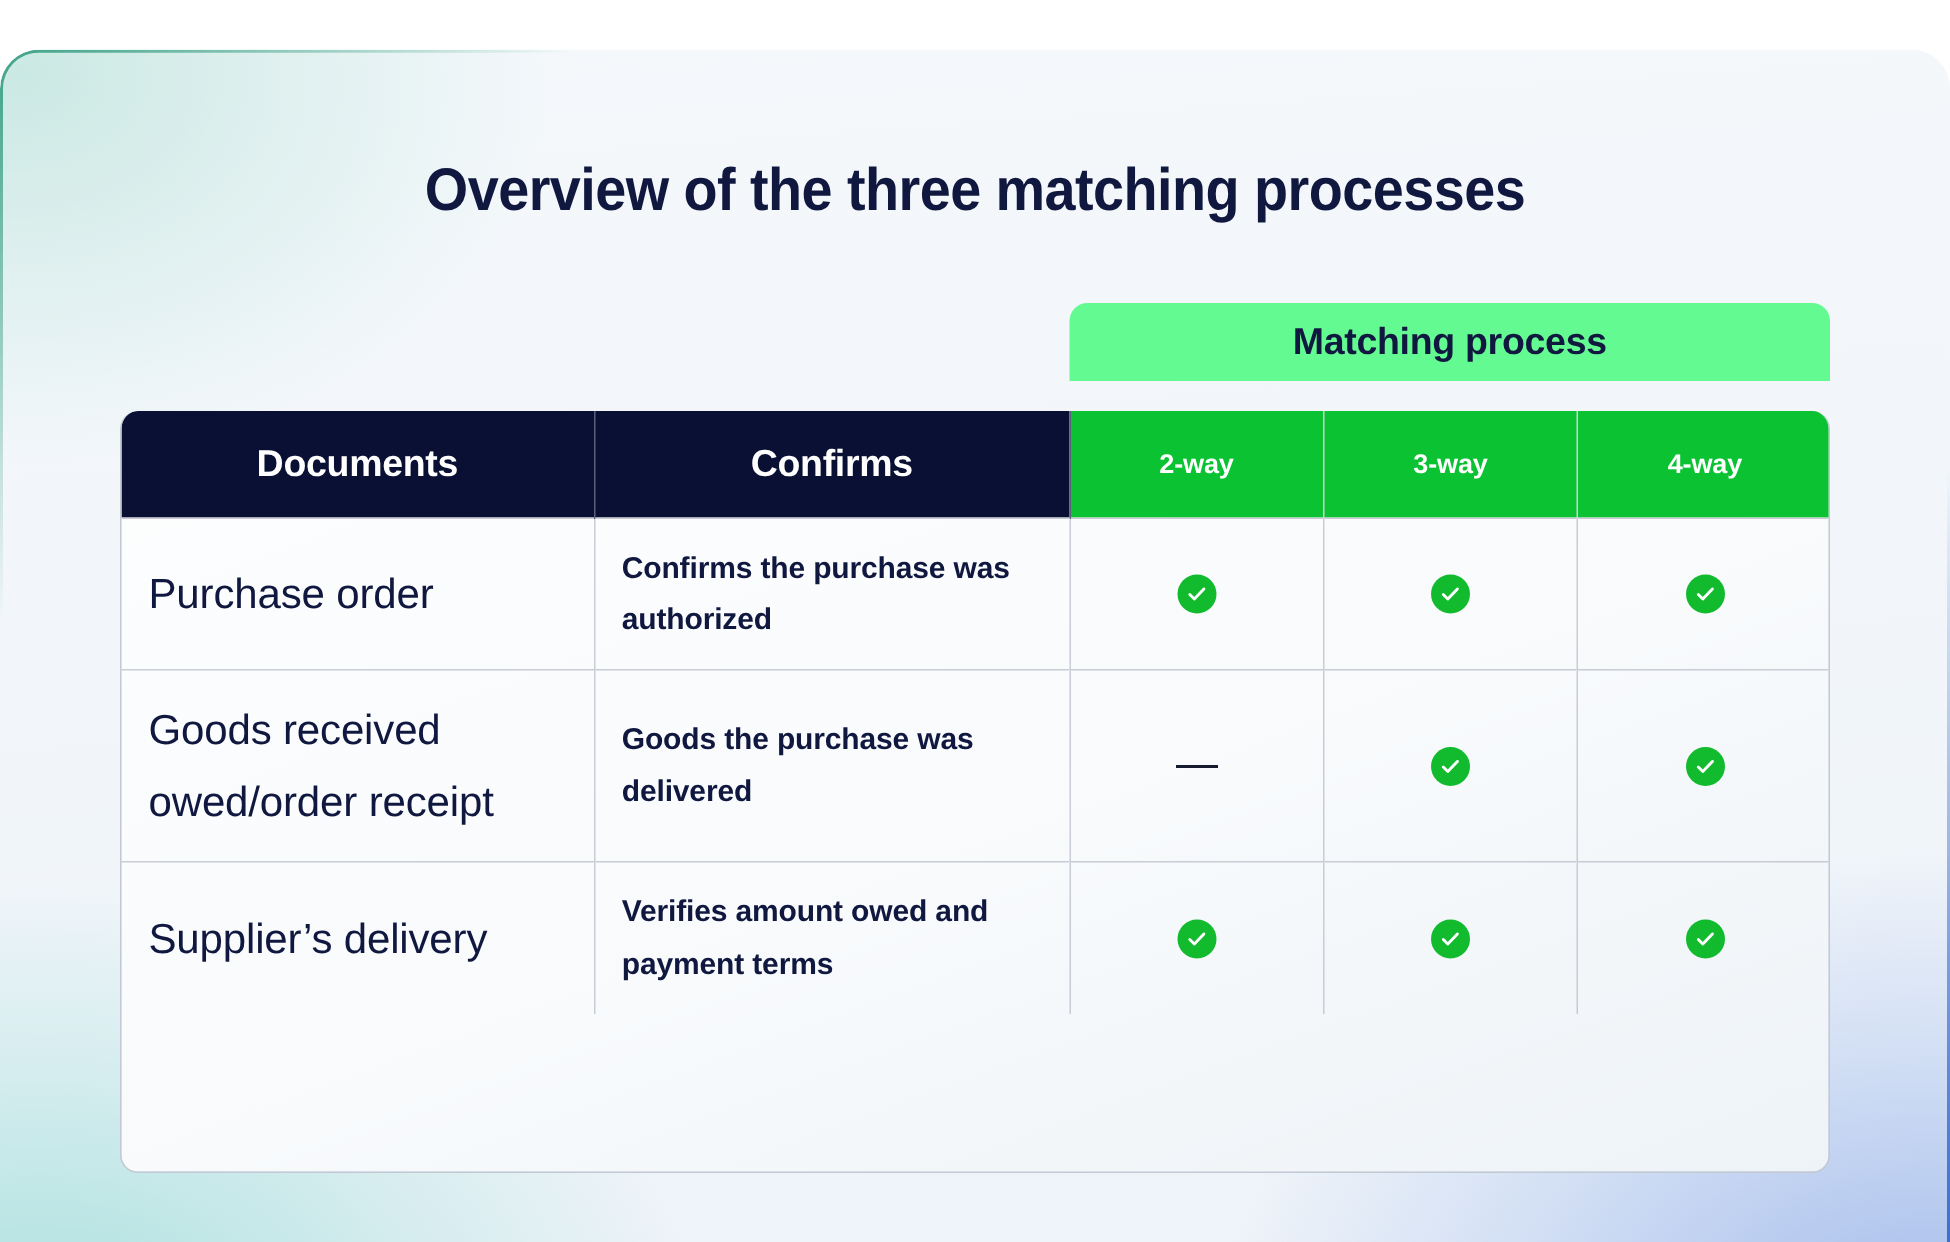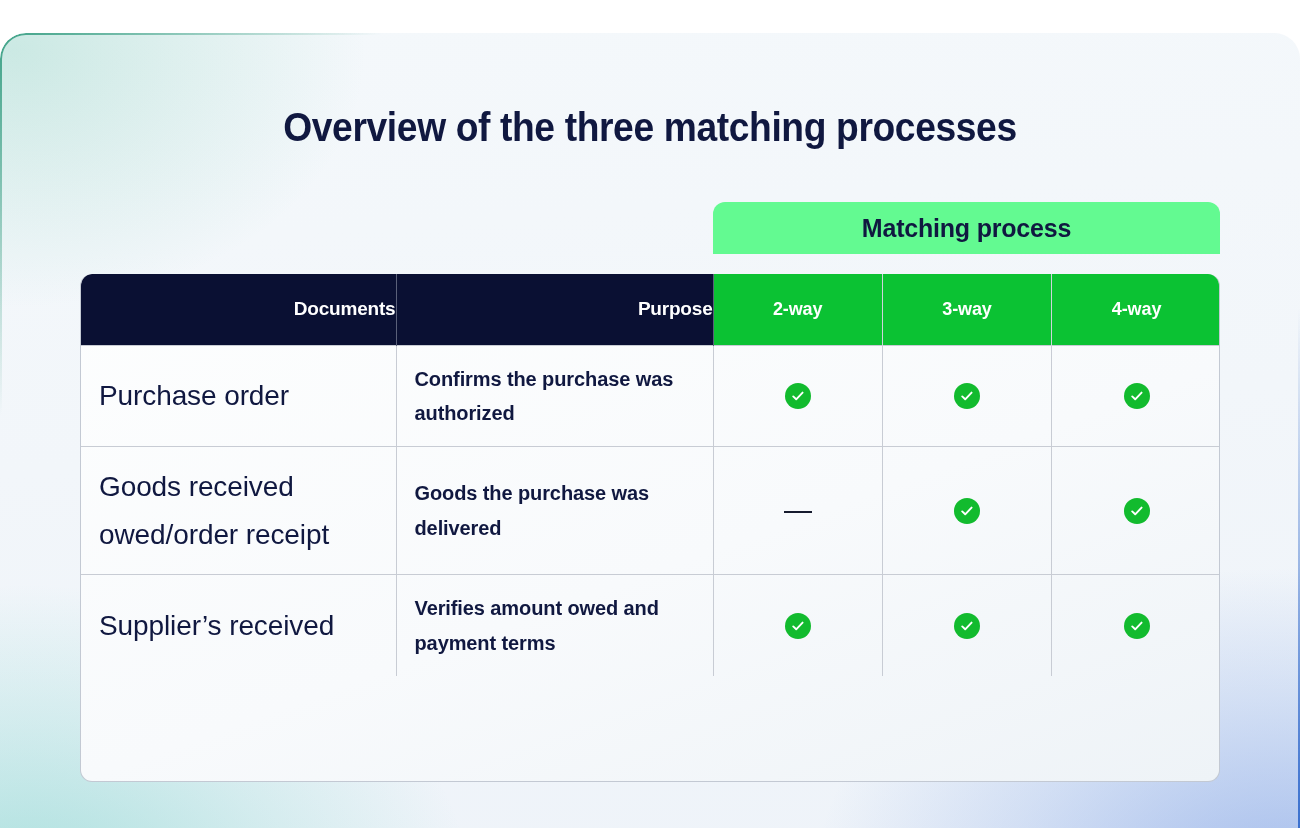--- a/index.html
+++ b/index.html
@@ -108,23 +108,23 @@
   table.matrix thead th {
     height: 71px;
     padding: 0;
     vertical-align: middle;
     font-weight: 700;
   }
 
   th.h-dark {
     background: #0a1033;
     color: #ffffff;
-    text-align: right;
+    text-align: center;
     padding-left: 18px;
-    font-size: 19px;
+    font-size: 25px;
     letter-spacing: -0.2px;
     border-right: 1px solid #5a6079;
   }
   th.h-dark.first { border-top-left-radius: 11px; }
 
   th.h-green {
     background: #0bc233;
     color: #ffffff;
     text-align: center;
     font-size: 18px;
@@ -200,21 +200,21 @@
       <colgroup>
         <col class="c-doc">
         <col class="c-purpose">
         <col class="c-way">
         <col class="c-way">
         <col class="c-way">
       </colgroup>
       <thead>
         <tr>
           <th class="h-dark first">Documents</th>
-          <th class="h-dark">Purpose</th>
+          <th class="h-dark">Confirms</th>
           <th class="h-green">2-way</th>
           <th class="h-green">3-way</th>
           <th class="h-green last">4-way</th>
         </tr>
       </thead>
       <tbody>
 
         <tr class="r1">
           <td class="doc">Purchase order</td>
           <td class="purpose">Confirms the purchase was authorized</td>
@@ -247,21 +247,21 @@
                   </svg></span></span>
           </td>
           <td class="mark last">
             <span class="mark-slot"><span class="check"><svg width="16" height="16" viewBox="0 0 16 16" aria-hidden="true">
                     <path d="M3.2 8.4 L6.2 11.3 L12.6 4.6" fill="none" stroke="#ffffff" stroke-width="1.9" stroke-linecap="round" stroke-linejoin="round"></path>
                   </svg></span></span>
           </td>
         </tr>
 
         <tr class="r3">
-          <td class="doc">Supplier’s received</td>
+          <td class="doc">Supplier’s delivery</td>
           <td class="purpose">Verifies amount owed and payment terms</td>
           <td class="mark">
             <span class="mark-slot"><span class="check"><svg width="16" height="16" viewBox="0 0 16 16" aria-hidden="true">
                     <path d="M3.2 8.4 L6.2 11.3 L12.6 4.6" fill="none" stroke="#ffffff" stroke-width="1.9" stroke-linecap="round" stroke-linejoin="round"></path>
                   </svg></span></span>
           </td>
           <td class="mark">
             <span class="mark-slot"><span class="check"><svg width="16" height="16" viewBox="0 0 16 16" aria-hidden="true">
                     <path d="M3.2 8.4 L6.2 11.3 L12.6 4.6" fill="none" stroke="#ffffff" stroke-width="1.9" stroke-linecap="round" stroke-linejoin="round"></path>
                   </svg></span></span>

